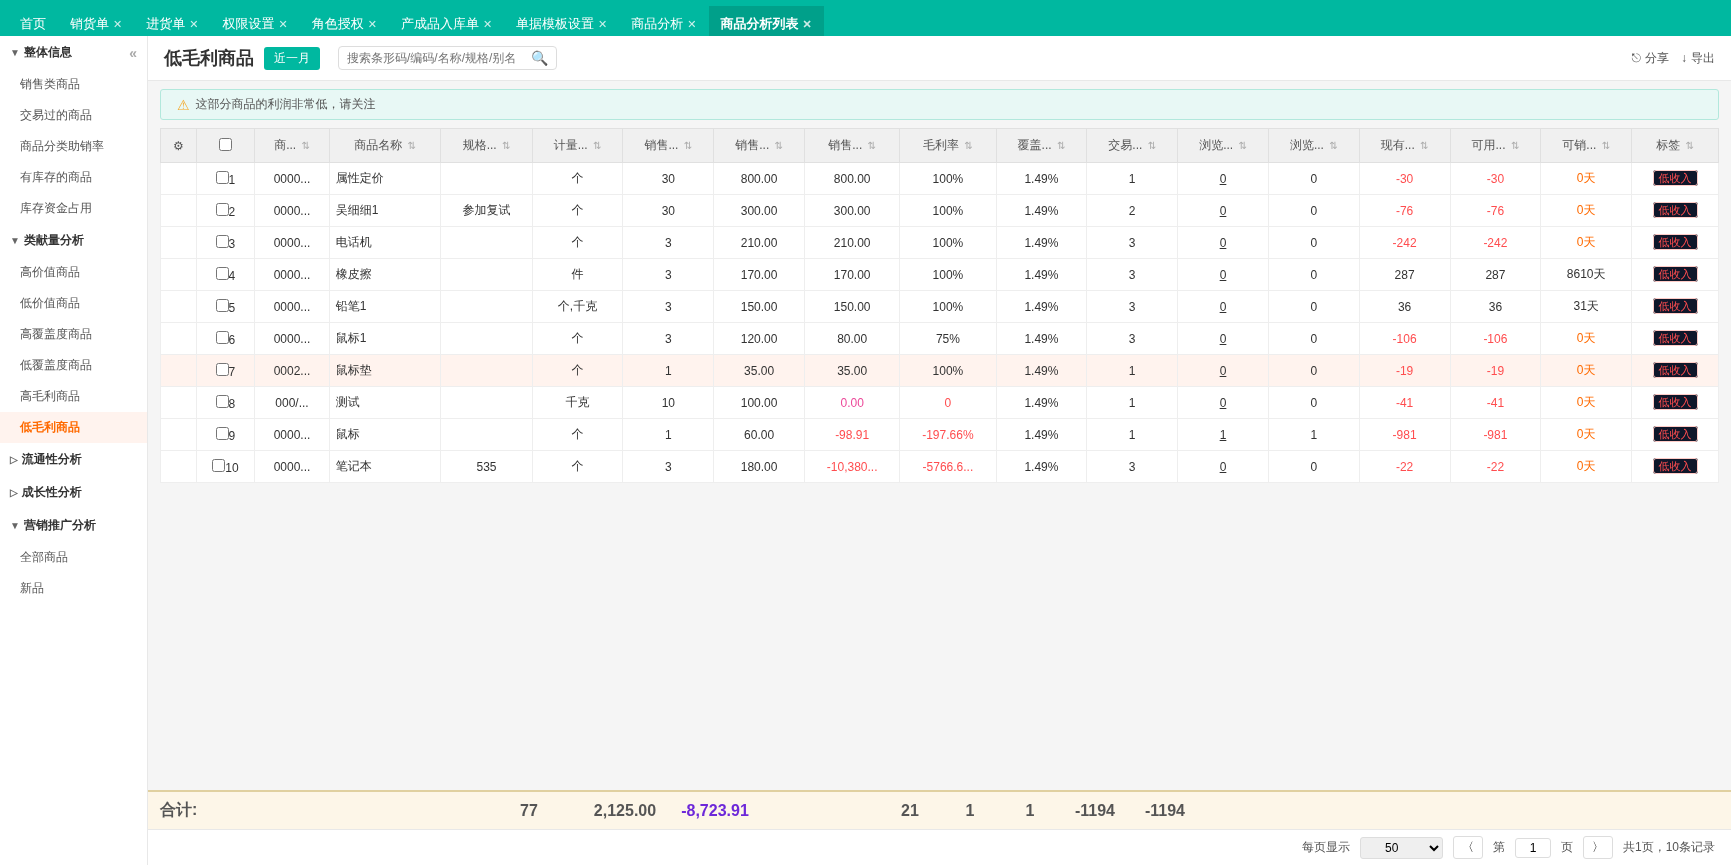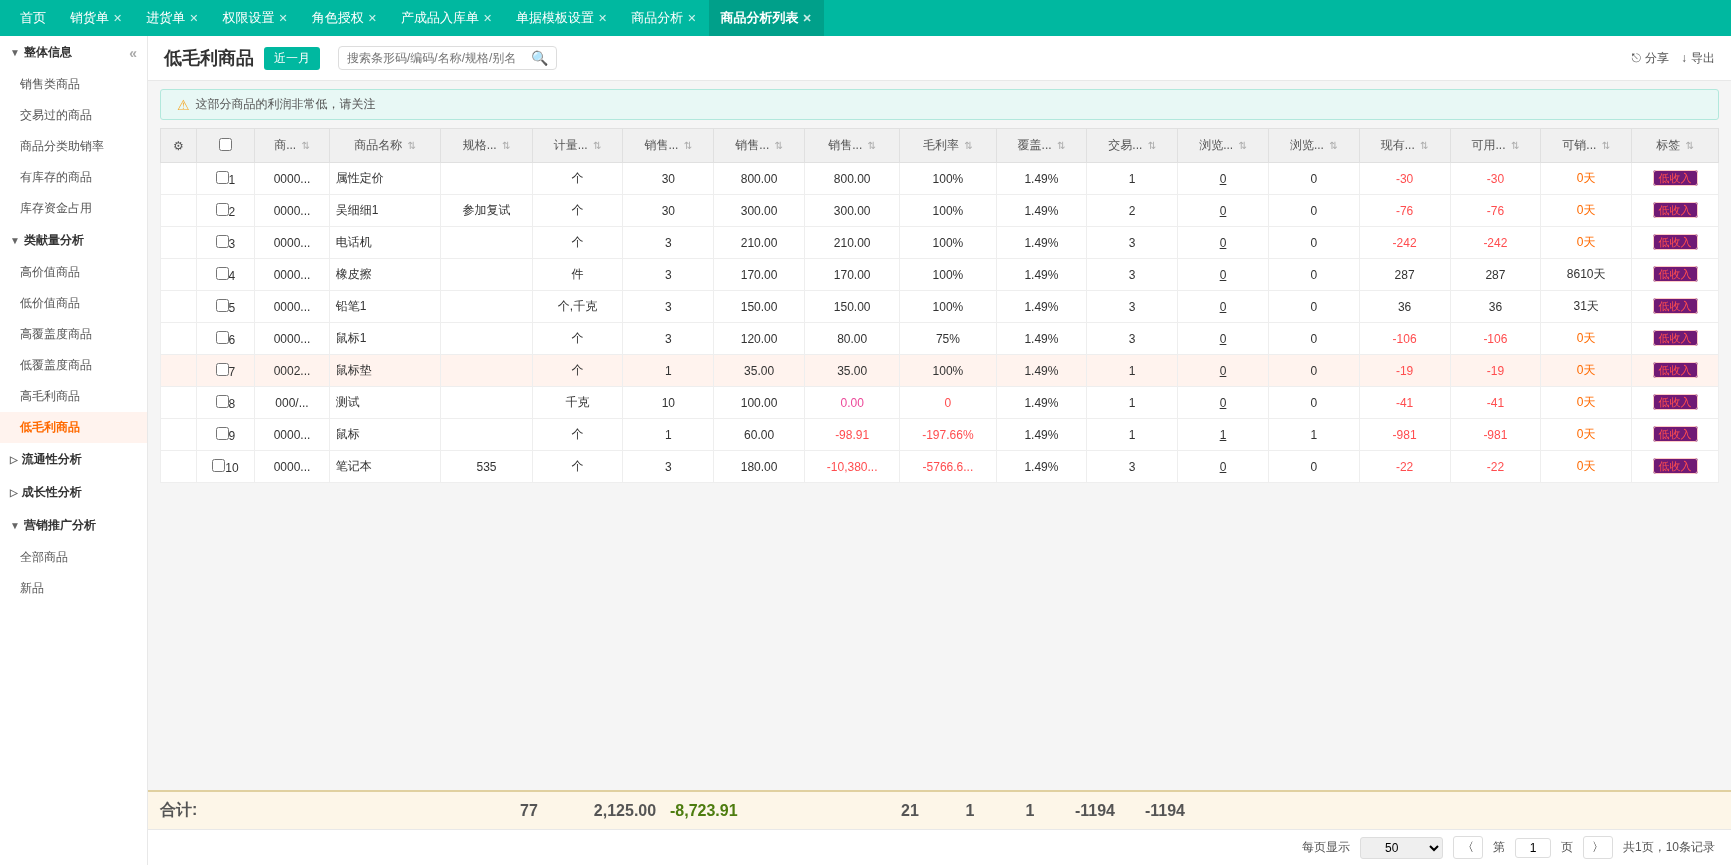--- a/index.html
+++ b/index.html
@@ -4,21 +4,21 @@
   <style>
     * { box-sizing: border-box; margin: 0; padding: 0; }
     body { font-family: 'Microsoft YaHei', Arial, sans-serif; font-size: 12px; background: #f5f5f5; color: #333; }
 
     
     .top-nav {
       background: #00b8a0;
       display: flex;
       align-items: flex-start;
       height: 36px;
-      padding: 0 8px;
+      padding: 6px 8px;
       gap: 0;
     }
     .nav-item {
       color: #fff;
       padding: 0 12px;
       height: 36px;
       display: flex;
       align-items: center;
       cursor: pointer;
       font-size: 13px;
@@ -170,21 +170,21 @@
     tbody tr { background: #fff; }
     tbody tr.highlighted { background: #fff3ee; }
     tbody td {
       padding: 7px 6px;
       border: 1px solid #eee;
       text-align: center;
       white-space: nowrap;
     }
     tbody td.text-left { text-align: left; }
     .tag-low-income {
-      background: #701a75;
+      background: #0f172a;
       color: #ff4d4f;
       border: 1px solid #ffccc7;
       border-radius: 3px;
       padding: 1px 5px;
       font-size: 11px;
     }
     .link-underline { text-decoration: underline; cursor: pointer; color: #333; }
 
     
     .table-footer {
@@ -572,21 +572,21 @@
       <td><span class="tag-low-income">低收入</span></td>
     </tr>
           </tbody>
       </table>
     </div>
 
     <div class="table-footer">
       <span style="width:360px;">合计:</span>
       <span style="width:60px; text-align:left;">77</span>
       <span style="width:90px; text-align:center;">2,125.00</span>
-      <span style="width:90px; color:#4d7c0f;">-8,723.91</span>
+      <span style="width:90px; text-align:center; color:#6d28d9;">-8,723.91</span>
       <span style="width:60px; text-align:center;"></span>
       <span style="width:60px; text-align:center;"></span>
       <span style="width:60px; text-align:center;">21</span>
       <span style="width:60px; text-align:center;">1</span>
       <span style="width:60px; text-align:center;">1</span>
       <span style="width:70px; text-align:center;">-1194</span>
       <span style="width:70px; text-align:center;">-1194</span>
     </div>
 
     <div class="bottom-bar">

